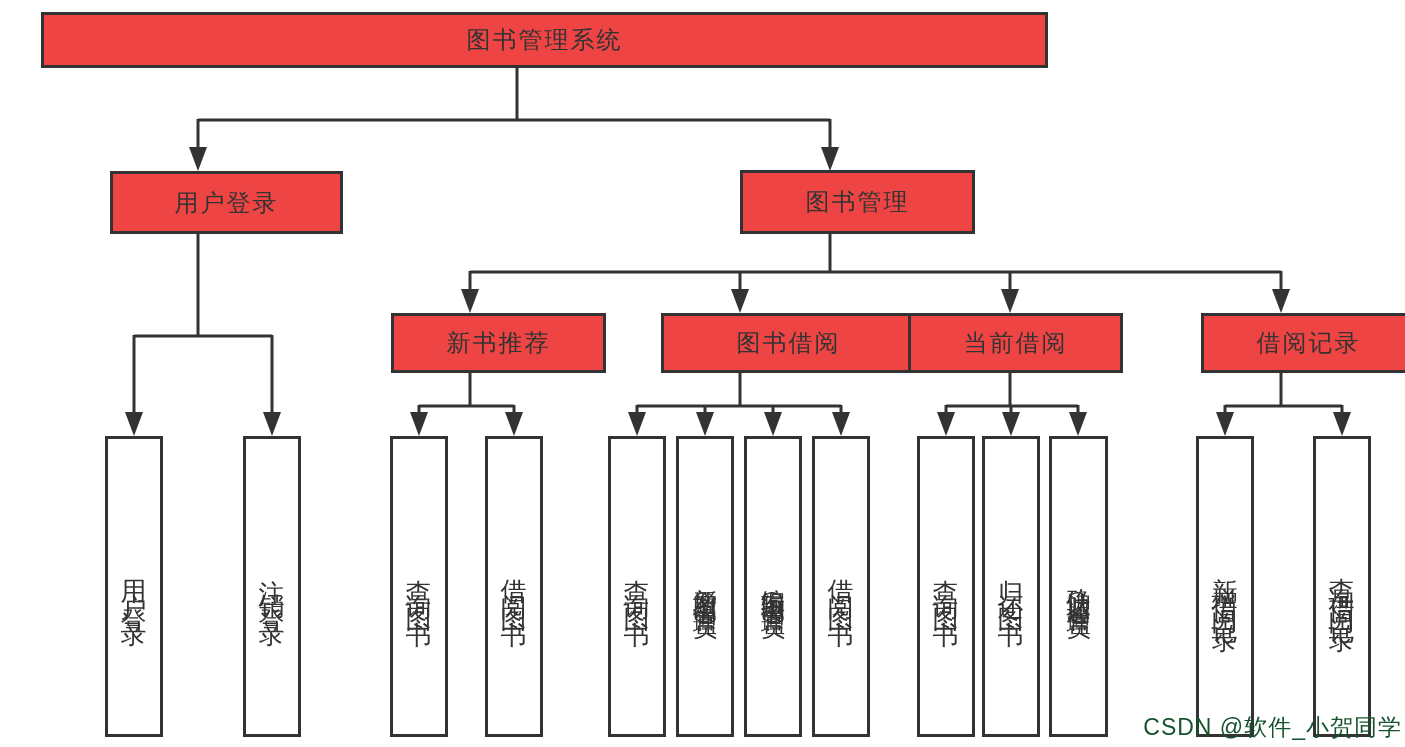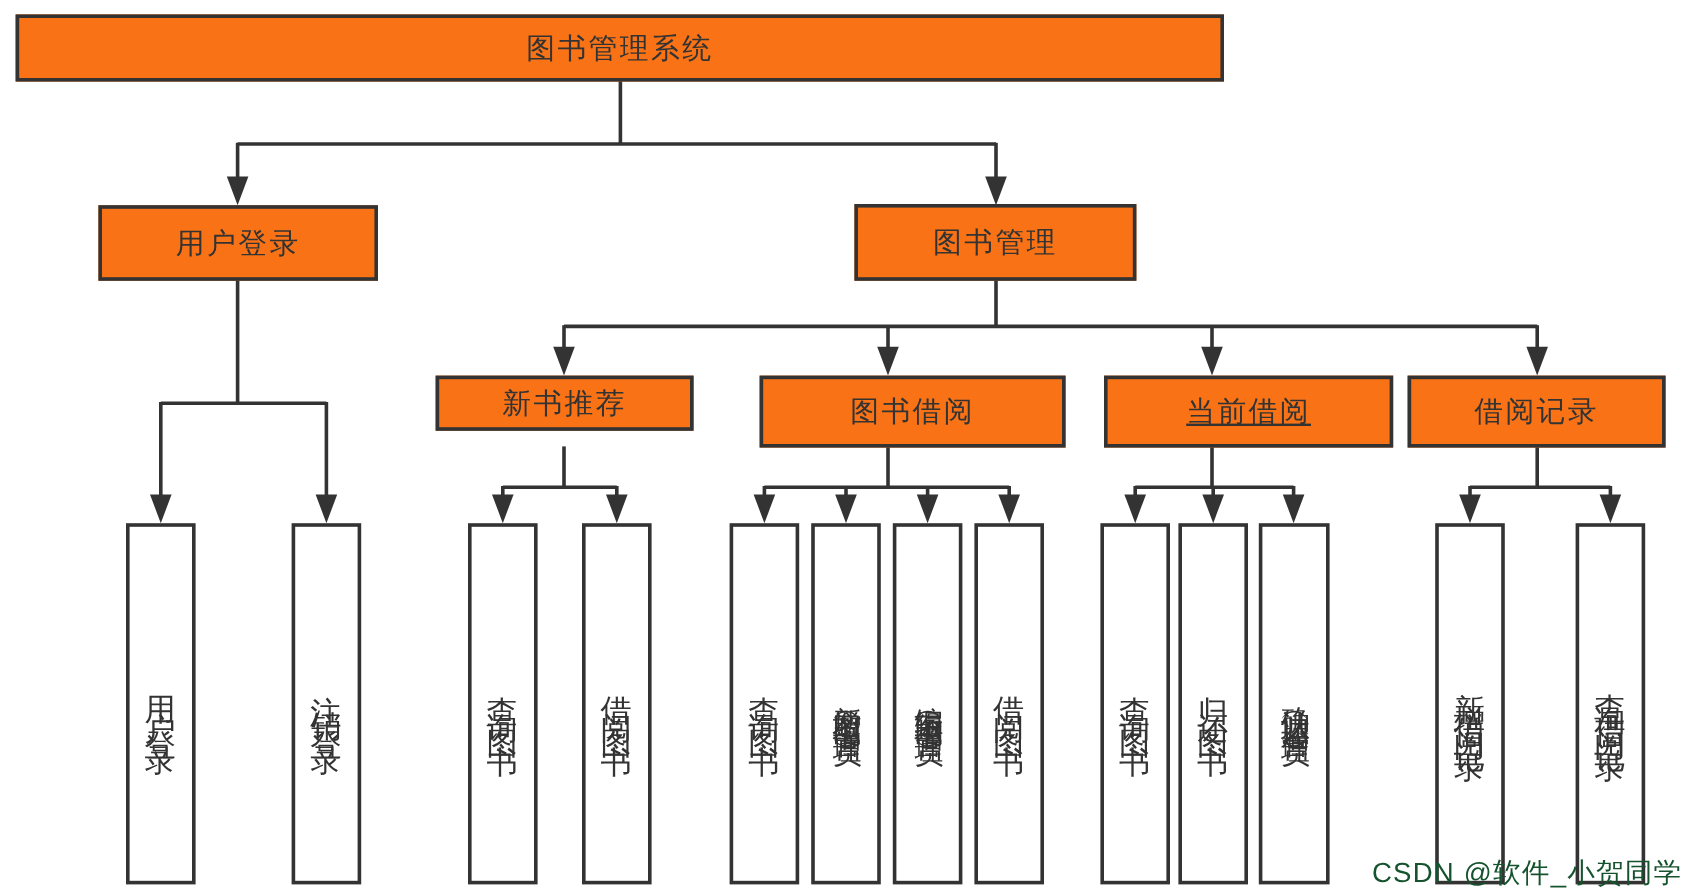--- a/index.html
+++ b/index.html
@@ -2,23 +2,23 @@
 <html><head>
 <meta charset="utf-8">
 <style>
   html,body{margin:0;padding:0;background:#fff;}
   .canvas{
     position:relative;width:1405px;height:747px;background:#ffffff;
     font-family:"Liberation Sans",sans-serif;color:#333;overflow:hidden;
   }
   .connectors{position:absolute;left:0;top:0;}
   .box{
-    position:absolute;box-sizing:border-box;border:3px solid #333;background:#f97316;
+    position:absolute;box-sizing:border-box;border:3px solid #333;background:#ef4444;
     display:flex;align-items:center;justify-content:center;
-    font-size:24px;color:#333;letter-spacing:2px;white-space:nowrap;
+    font-size:24px;color:#333;letter-spacing:2px;white-space:nowrap;margin-left:28px;
   }
   .vbox{
     position:absolute;box-sizing:border-box;border:3px solid #333;background:#fff;
     display:flex;align-items:center;justify-content:center;
   }
   .vbox span{
     writing-mode:vertical-rl;text-orientation:mixed;
     font-size:26px;color:#333;letter-spacing:14px;line-height:1;
   }
   .vbox.mid span{letter-spacing:10px;}
@@ -106,27 +106,27 @@
     <span>图书管理系统</span>
   </div>
 
   <div class="box" style="left:82px;top:171px;width:233px;height:63px;">
     <span>用户登录</span>
   </div>
   <div class="box" style="left:712px;top:170px;width:235px;height:64px;">
     <span>图书管理</span>
   </div>
 
-  <div class="box" style="left:363px;top:313px;width:215px;height:46px;">
+  <div class="box" style="left:363px;top:313px;width:215px;height:60px;">
     <span>新书推荐</span>
   </div>
   <div class="box" style="left:633px;top:313px;width:255px;height:60px;">
     <span>图书借阅</span>
   </div>
-  <div class="box" style="left:920px;top:313px;width:241px;height:60px;text-decoration:underline;">
+  <div class="box" style="left:880px;top:313px;width:215px;height:60px;">
     <span>当前借阅</span>
   </div>
   <div class="box" style="left:1173px;top:313px;width:215px;height:60px;">
     <span>借阅记录</span>
   </div>
 
   <div class="vbox" style="left:105px;top:436px;width:58px;height:301px;">
     <span>用户登录</span>
   </div>
   <div class="vbox" style="left:243px;top:436px;width:58px;height:301px;">

